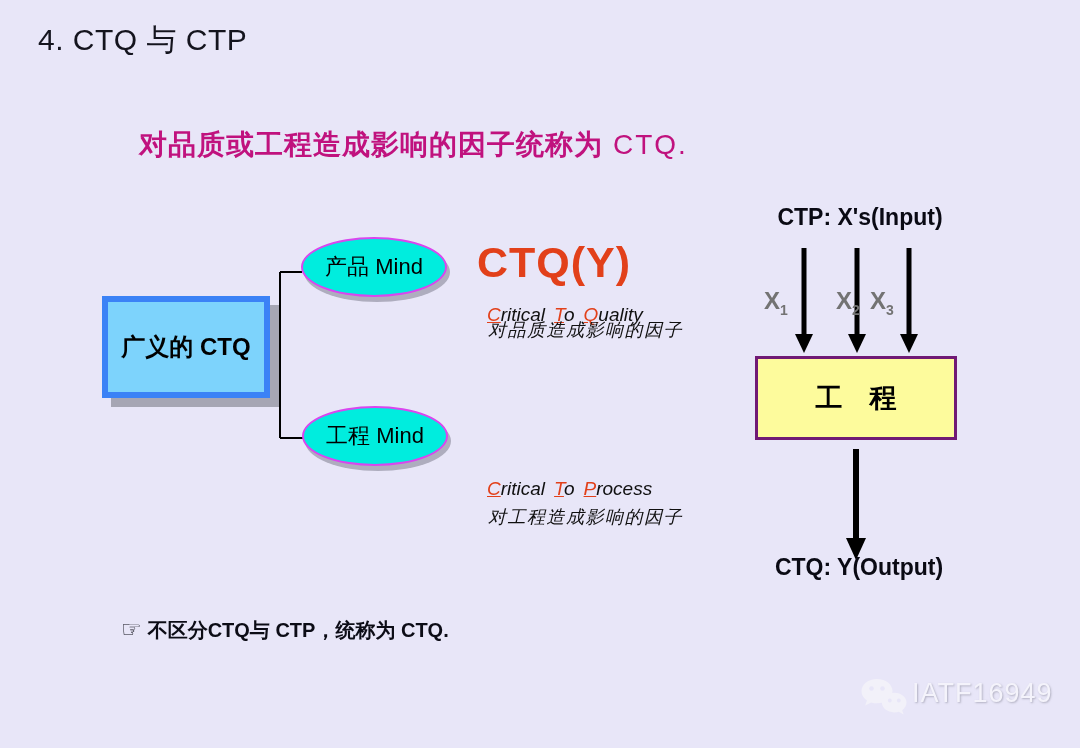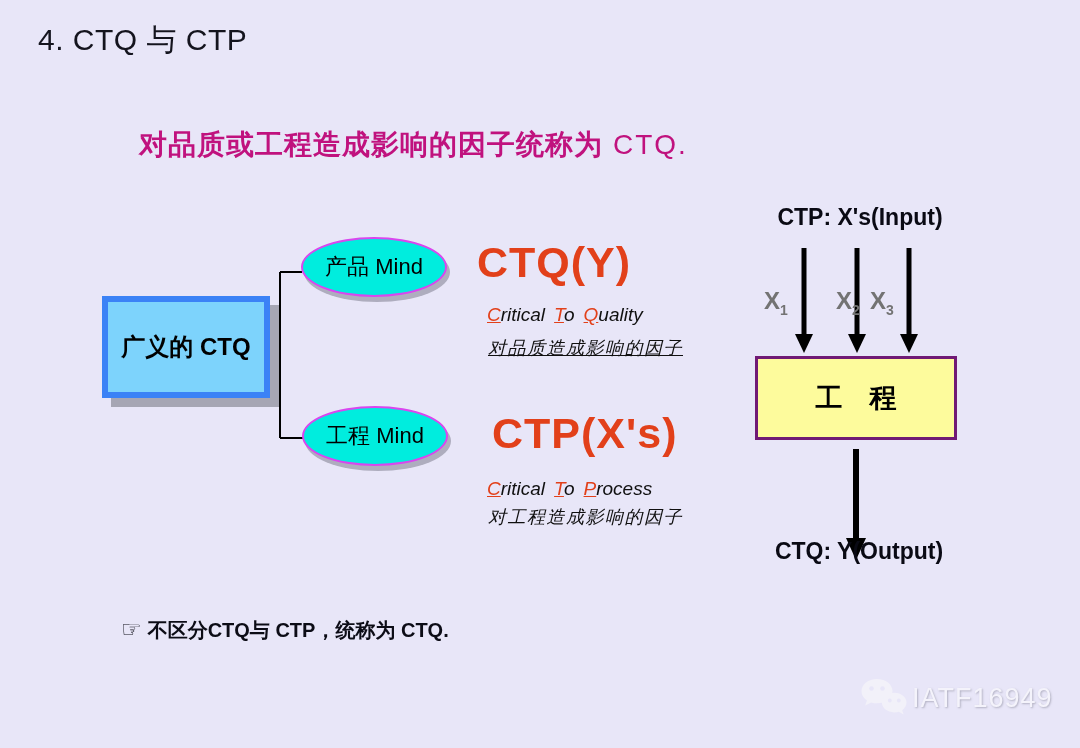--- a/index.html
+++ b/index.html
@@ -107,33 +107,33 @@
     text-decoration: underline;
   }
   .def-desc {
     position: absolute;
     font-size: 18px;
     font-style: italic;
     color: #101010;
     letter-spacing: 1.5px;
     white-space: nowrap;
   }
-  #ctq-desc { left: 488px; top: 336px; text-decoration: underline; }
+  #ctq-desc { left: 488px; top: 318px; }
   #ctp-desc { left: 488px; top: 505px; }
   .flow-label {
     position: absolute;
     width: 260px;
     text-align: center;
     font-size: 23px;
     font-weight: 700;
     color: #0a0a14;
     white-space: nowrap;
   }
   #flow-input-label { left: 730px; top: 204px; }
-  #flow-output-label { left: 729px; top: 538px; }
+  #flow-output-label { left: 729px; top: 554px; }
   .x-label {
     position: absolute;
     font-size: 24px;
     font-weight: 700;
     color: #737373;
   }
   .x-label sub {
     font-size: 14px;
     vertical-align: -6px;
   }
@@ -168,21 +168,21 @@
   .footnote .pointer {
     font-weight: 400;
     font-size: 23px;
     margin-right: 6px;
   }
   .watermark {
     position: absolute;
     left: 860px;
     top: 678px;
     display: flex;
-    align-items: center;
+    align-items: flex-start;
     gap: 4px;
   }
   .watermark-text {
     font-size: 27px;
     color: #f4f3fb;
     letter-spacing: 1px;
     text-shadow: 1px 1px 2px rgba(135,135,152,0.55);
     white-space: nowrap;
   }
 </style>
@@ -229,21 +229,20 @@
   <div class="ellipse bottom">
     <span>工程 Mind</span>
   </div>
 
   <div class="def-heading" id="ctq-heading">CTQ(Y)</div>
   <div class="acronym" id="ctq-acronym">
     <span class="word"><span class="init">C</span><span>ritical</span></span><span class="word"><span class="init">T</span><span>o</span></span><span class="word"><span class="init">Q</span><span>uality</span></span>
   </div>
   <div class="def-desc" id="ctq-desc">对品质造成影响的因子</div>
 
-  <div class="def-heading" id="ctp-heading">CTP(X's)</div>
   <div class="acronym" id="ctp-acronym">
     <span class="word"><span class="init">C</span><span>ritical</span></span><span class="word"><span class="init">T</span><span>o</span></span><span class="word"><span class="init">P</span><span>rocess</span></span>
   </div>
   <div class="def-desc" id="ctp-desc">对工程造成影响的因子</div>
 
   <div class="flow-label" id="flow-input-label">CTP: X's(Input)</div>
 
   <div class="x-label" id="x1"><span>X</span><sub>1</sub></div>
   <div class="x-label" id="x2"><span>X</span><sub>2</sub></div>
   <div class="x-label" id="x3"><span>X</span><sub>3</sub></div>

